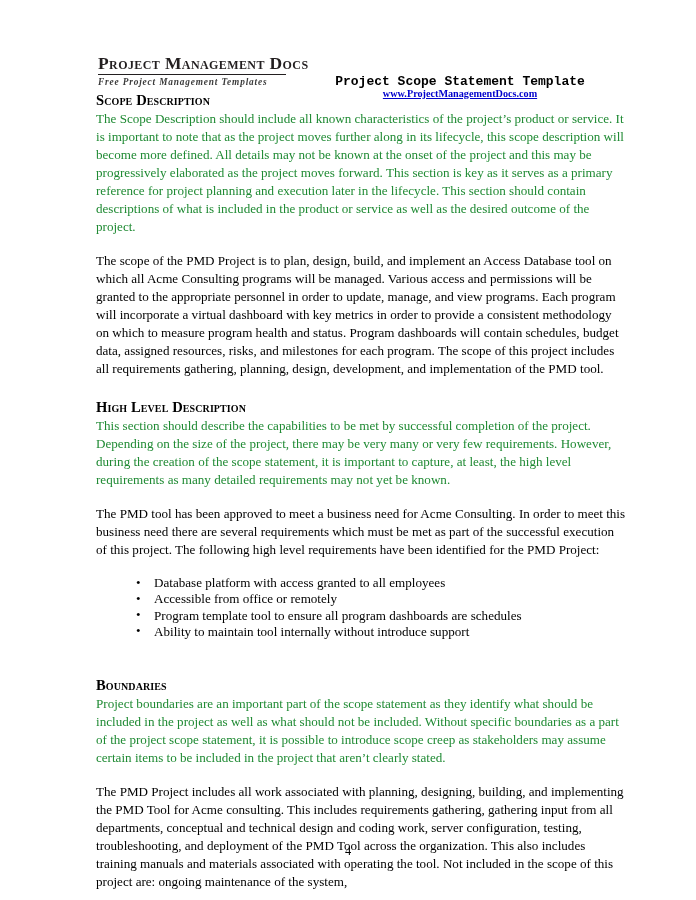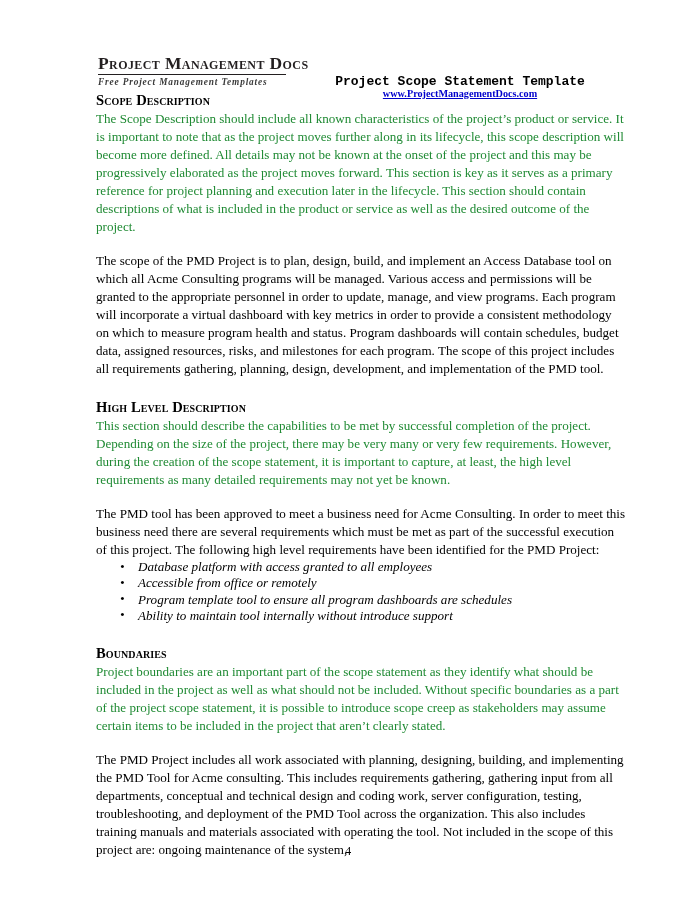--- a/index.html
+++ b/index.html
@@ -119,23 +119,22 @@
     color: #1f8a33;
   }
   .gap {
     height: 16px;
   }
   .gap-section {
     height: 21px;
   }
   ul.bullets {
     list-style: none;
-    margin: 0;
-    padding: 0;
-    font-style: italic;
+    margin: 16px;
+    padding: 0;
   }
   ul.bullets li {
     position: relative;
     font-size: 13.1px;
     line-height: 16.25px;
     padding-left: 42px;
     color: #000000;
   }
   ul.bullets li::before {
     content: "\2022";

